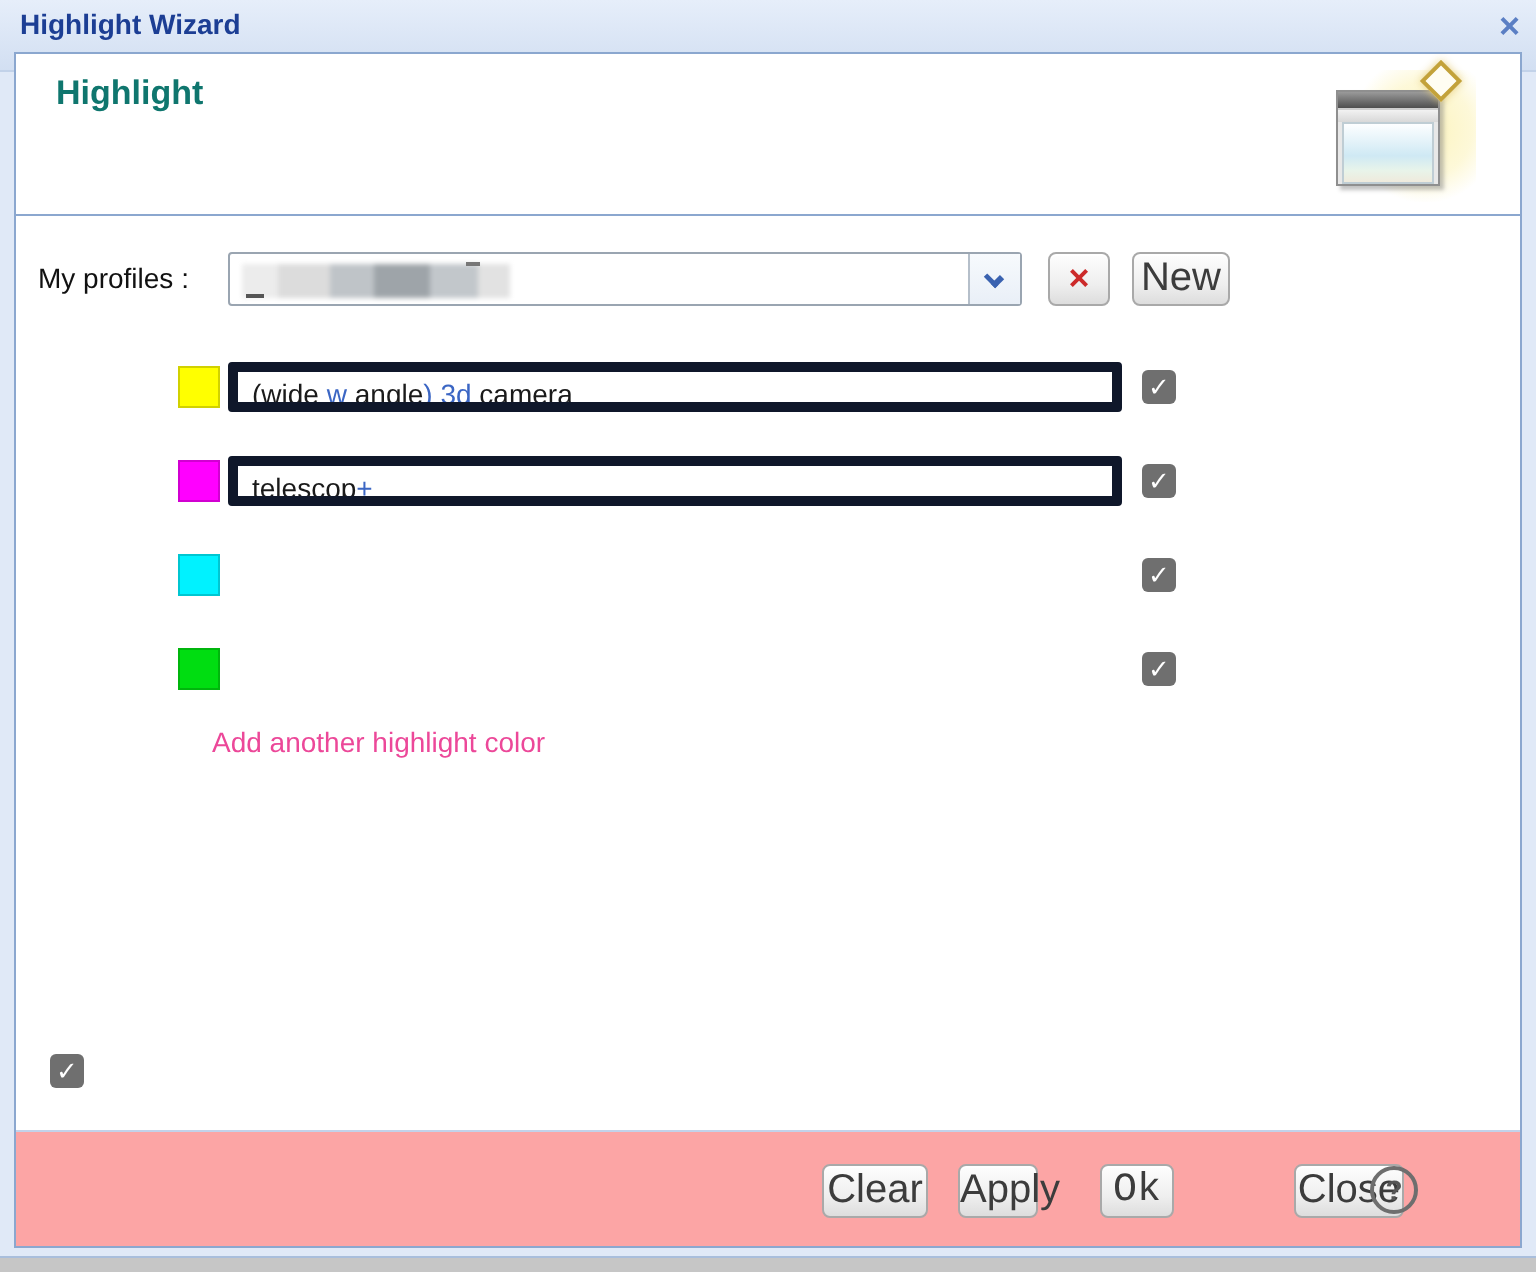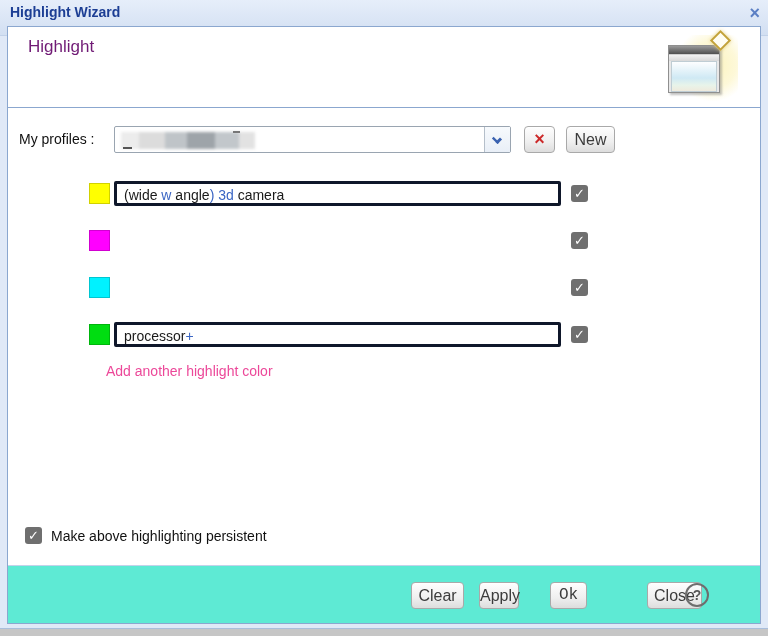--- a/index.html
+++ b/index.html
@@ -37,21 +37,21 @@
     background:#ffffff;
     border:1px solid #8ba7cf;
   }
   
   .hdr {
     position:relative; height:81px; background:#fff;
     border-bottom:1px solid #8ba7cf;
   }
   .hdr-title {
     position:absolute; left:20px; top:10px;
-    font-size:17px; font-weight:normal; color:#701a75;
+    font-size:17px; font-weight:bold; color:#0f766e;
   }
   .hdr-sub {
     position:absolute; left:52px; top:42px;
     font-size:14px; color:#1a1a1a;
   }
   
   .wiz { position:absolute; right:30px; top:8px; width:66px; height:66px; }
   .wiz .glow {
     position:absolute; right:-8px; top:0px; width:64px; height:66px;
     background:radial-gradient(circle at 60% 45%, rgba(252,243,185,0.95) 0%, rgba(252,243,185,0.55) 45%, rgba(252,243,185,0) 70%);
@@ -98,59 +98,59 @@
   }
   .chev {
     position:absolute; left:8px; top:8px; width:8px; height:8px;
     border-right:3px solid #3a62b0; border-bottom:3px solid #3a62b0;
     transform:rotate(45deg) scale(1,0.8);
   }
   .btn {
     display:inline-block; text-align:center;
     background:linear-gradient(180deg,#fefefe 0%,#efefef 60%,#dddddd 100%);
     border:1px solid #a9a9a9; border-radius:4px;
-    font-size:16px; color:#3c3c3c; cursor:pointer;
+    font-size:20px; color:#3c3c3c; cursor:pointer;
     box-shadow:inset 0 1px 0 #fff;
   }
   .del-btn {
     position:absolute; left:516px; top:18px; width:31px; height:27px;
     line-height:24px; font-size:18px; font-weight:bold; color:#cc2a2a;
   }
   .new-btn { position:absolute; left:558px; top:18px; width:49px; height:27px; line-height:25px; }
   
   .rows { position:absolute; left:0; top:73px; width:100%; }
   .hl-row { position:relative; height:47px; }
   .swatch {
     position:absolute; left:81px; top:2px; width:21px; height:21px;
     border:1px solid rgba(0,0,0,0.18); cursor:pointer;
   }
   .term-input {
     position:absolute; left:106px; top:0; width:447px; height:25px;
-    border:3px solid #0f172a; border-radius:2px; background:#fff;
+    border:5px solid #0f172a; border-radius:2px; background:#fff;
     font-size:14px; color:#1a1a1a; line-height:23px; padding-left:7px;
     white-space:pre; overflow:hidden; cursor:text;
   }
   .accent { color:#3b66c4; }
   .cb {
     width:17px; height:17px; background:#6f6f6f; border-radius:3px;
     color:#fff; font-size:13px; font-weight:bold; line-height:17px;
     text-align:center; cursor:pointer;
   }
   .row-cb { position:absolute; left:563px; top:4px; }
   .add-link {
     position:absolute; left:98px; top:255px;
     font-size:14px; color:#ec4899; cursor:pointer;
   }
   .persist { position:absolute; left:17px; top:419px; display:flex; align-items:center; }
   .persist .cb { margin-right:9px; }
   .persist-label { font-size:14px; color:#111; }
   
   .ftr {
     position:relative; height:58px;
-    background:#5eead4; border-top:1px solid #c3d2ea;
+    background:#fca5a5; border-top:1px solid #c3d2ea;
   }
   .ftr .btn { position:absolute; top:16px; height:27px; line-height:25px; }
   .btn-clear { left:403px; width:53px; }
   .btn-apply { left:471px; width:40px; }
   .btn-ok    { left:542px; width:37px;font-family:Liberation Mono, monospace; }
   .btn-close { left:595px; width:55px;margin-left:44px; }
   .help {
     position:absolute; left:677px; top:17px; width:24px; height:24px;
     border:2px solid #6e6e6e; border-radius:50%;
     text-align:center; line-height:20px;
@@ -208,40 +208,39 @@
 
       <div class="rows">
         <div class="hl-row">
           <span class="swatch" style="background: rgb(255, 255, 0);"></span>
           <span class="term-input"><span>(wide </span><span class="accent">w</span><span> angle</span><span class="accent">) </span><span class="accent">3d</span><span> camera</span></span>
           <span class="cb row-cb"><span>✓</span></span>
         </div>
 
         <div class="hl-row">
           <span class="swatch" style="background: rgb(255, 0, 255);"></span>
+          <span class="term-input"><span>telescop</span><span class="accent">+</span></span>
           <span class="cb row-cb"><span>✓</span></span>
         </div>
 
         <div class="hl-row">
           <span class="swatch" style="background: rgb(0, 242, 255);"></span>
           <span class="cb row-cb"><span>✓</span></span>
         </div>
 
         <div class="hl-row">
           <span class="swatch" style="background: rgb(0, 221, 17);"></span>
-          <span class="term-input"><span>processor</span><span class="accent">+</span></span>
           <span class="cb row-cb"><span>✓</span></span>
         </div>
       </div>
 
       <span class="add-link">Add another highlight color</span>
 
       <div class="persist">
         <span class="cb" id="persist-cb"><span>✓</span></span>
-        <span class="persist-label">Make above highlighting persistent</span>
       </div>
 
     </div>
 
     <div class="ftr">
       <span class="btn btn-clear">Clear</span>
       <span class="btn btn-apply">Apply</span>
       <span class="btn btn-ok">Ok</span>
       <span class="btn btn-close">Close</span>
       <span class="help">?</span>

